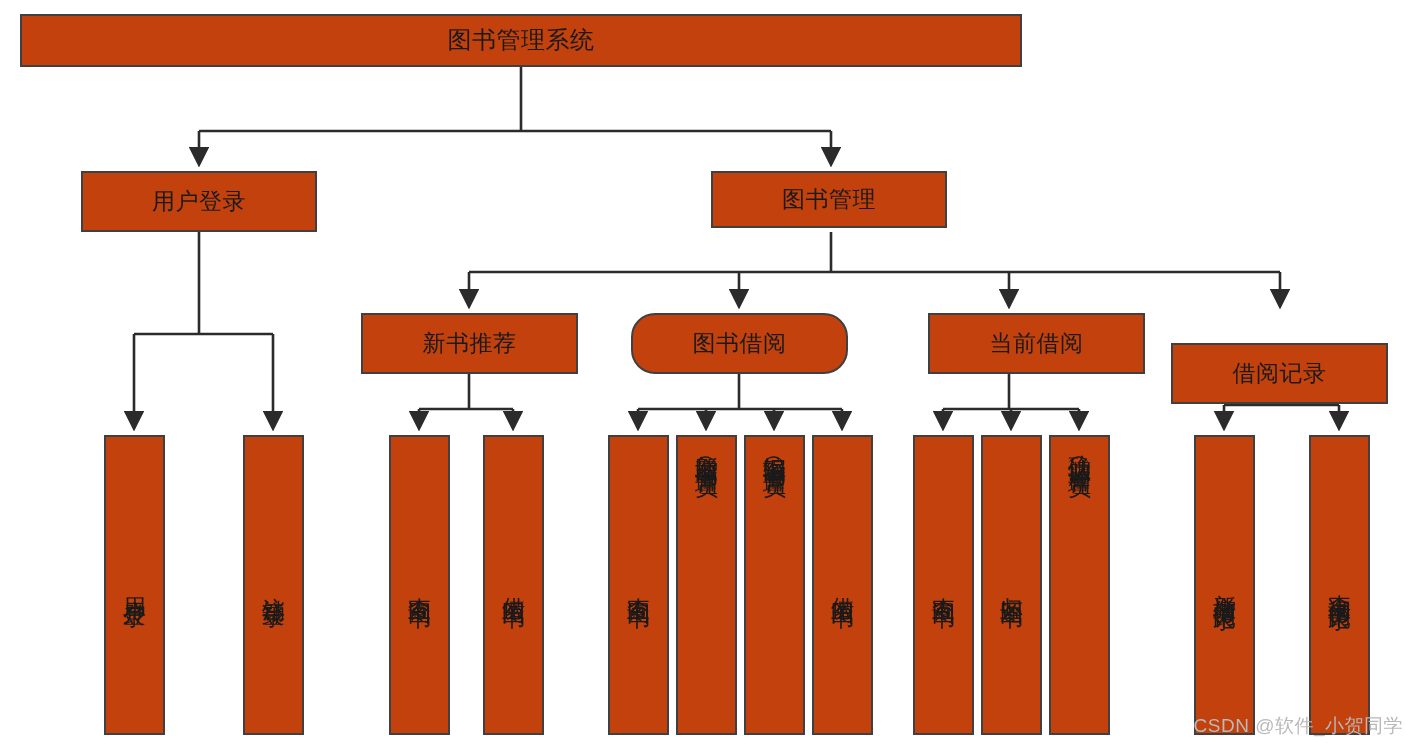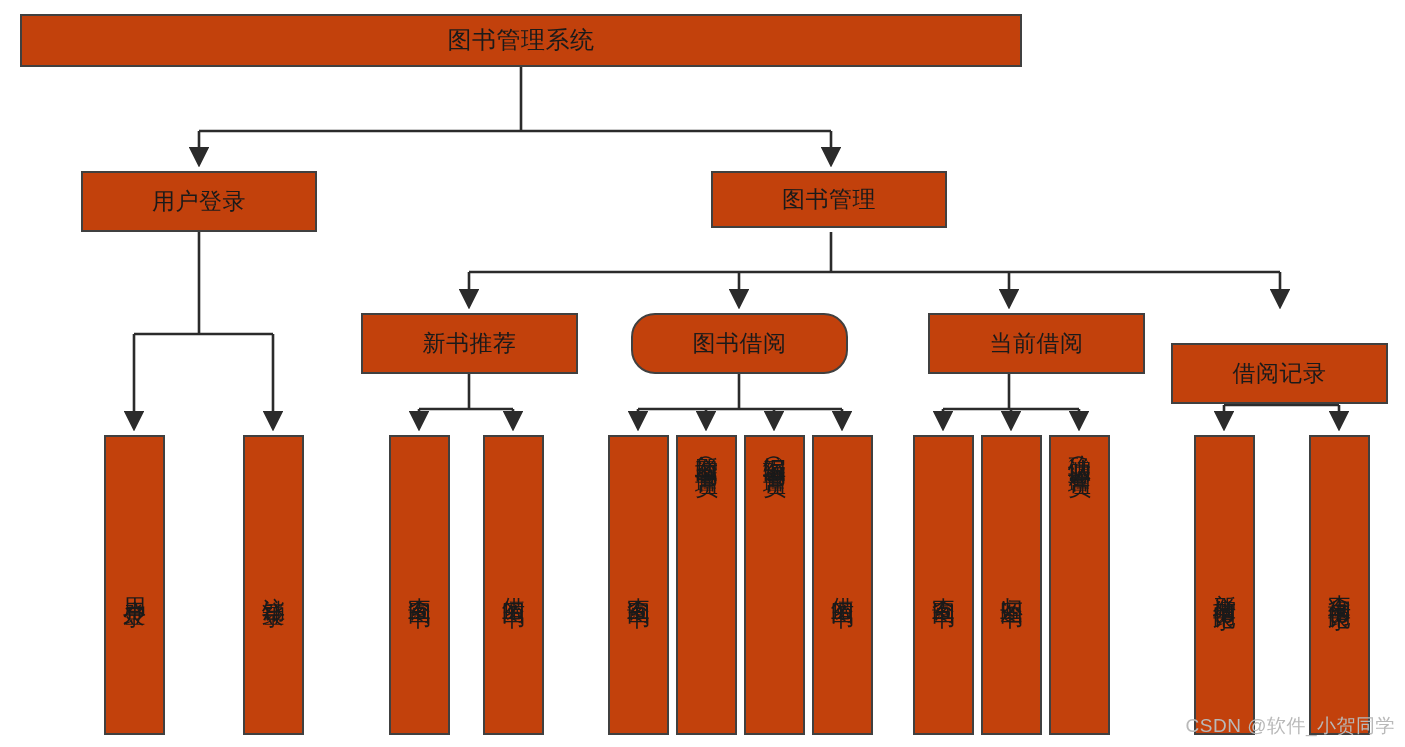--- a/index.html
+++ b/index.html
@@ -192,15 +192,15 @@
   </div>
 
   <div class="node-box" style="left:1194px; top:435px; width:61px; height:300px;">
     <span class="node-label v-label">新增借阅记录</span>
   </div>
 
   <div class="node-box" style="left:1309px; top:435px; width:61px; height:300px;">
     <span class="node-label v-label">查询借阅记录</span>
   </div>
 
-  <div class="watermark" style="right:10px; bottom:8px;margin-left:46px;">CSDN @软件_小贺同学</div>
+  <div class="watermark" style="right:2px; bottom:8px;margin-left:46px;">CSDN @软件_小贺同学</div>
 
 </div>
 
 </body></html>

